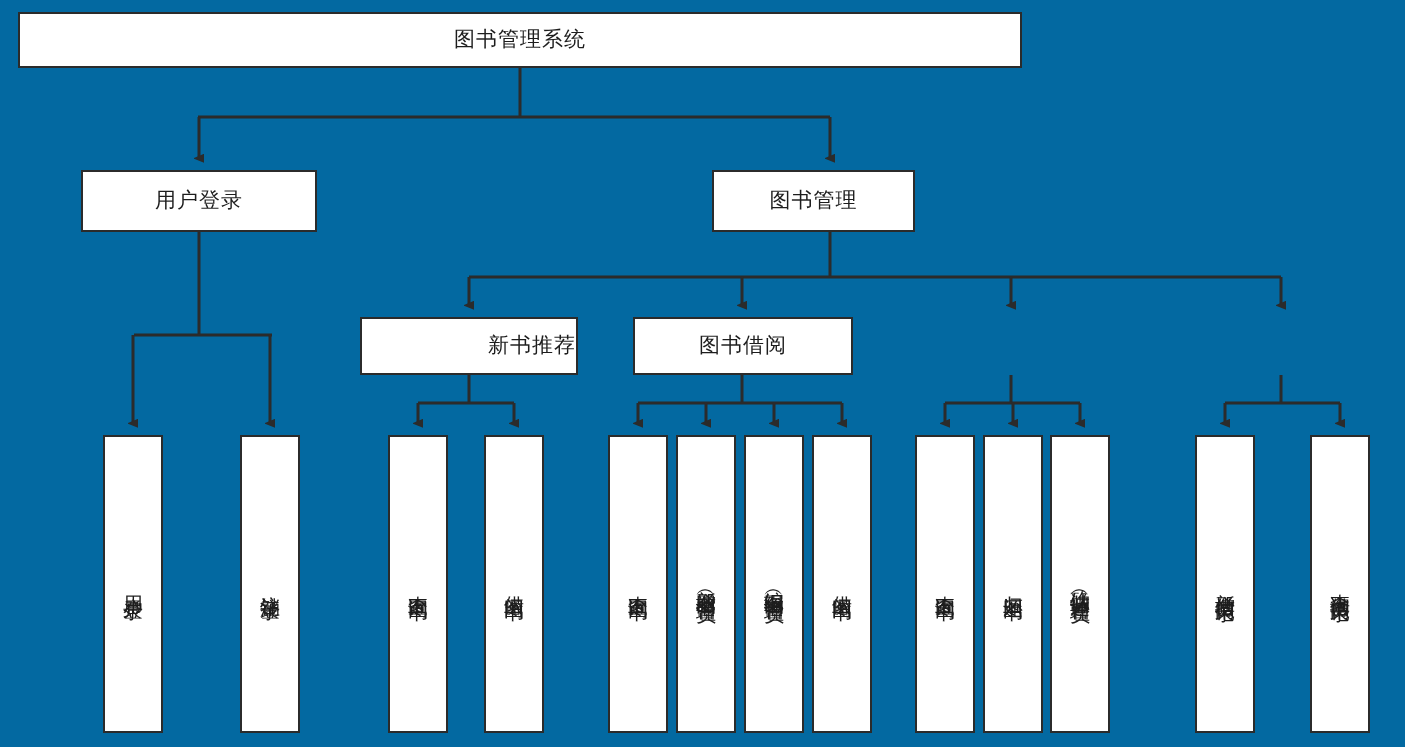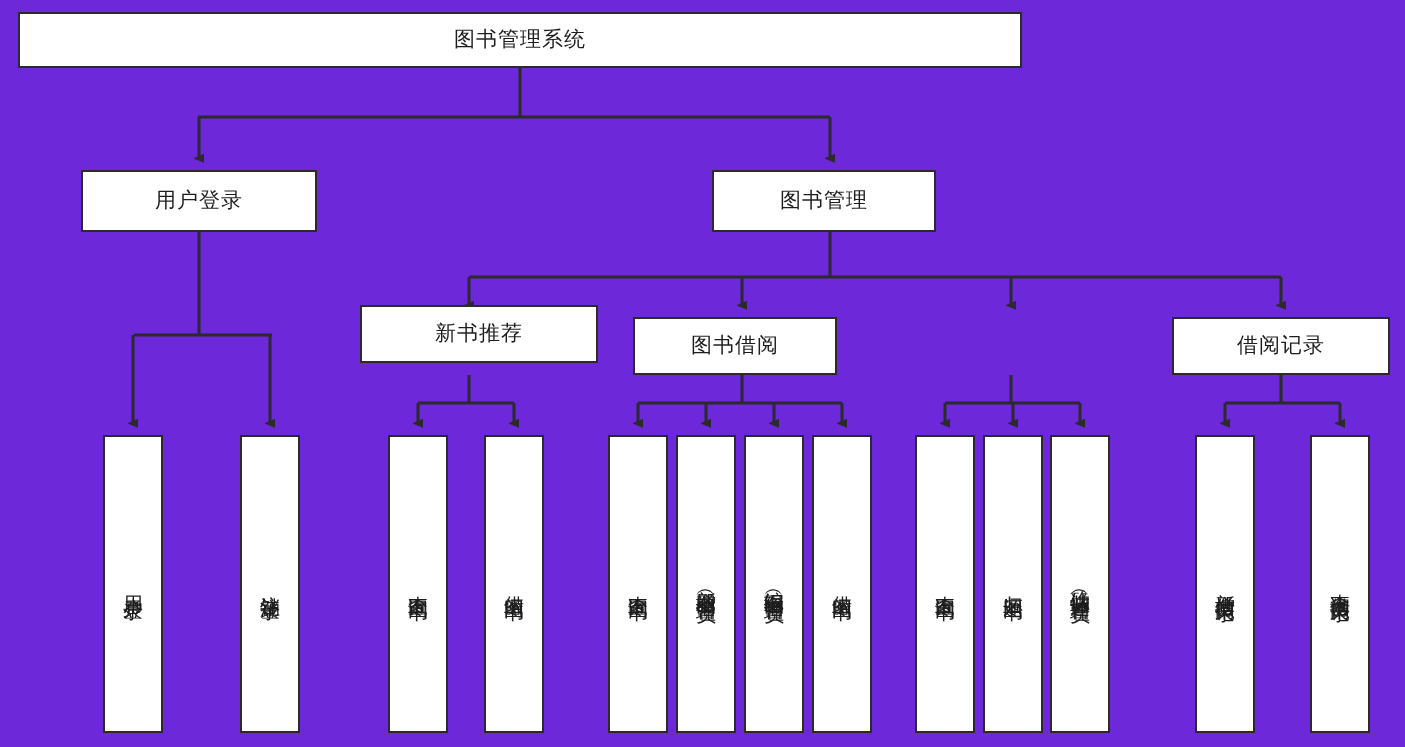--- a/index.html
+++ b/index.html
@@ -10,21 +10,21 @@
   body {
     width: 1405px;
     height: 747px;
     font-family: "DejaVu Sans", "Liberation Sans", sans-serif;
     overflow: hidden;
   }
   #diagram-root {
     position: relative;
     width: 1405px;
     height: 747px;
-    background: #6d28d9;
+    background: #0369a1;
   }
   svg.connectors {
     position: absolute;
     left: 0;
     top: 0;
     width: 1405px;
     height: 747px;
     pointer-events: none;
   }
   .node {
@@ -126,32 +126,29 @@
     </g>
   </svg>
 
   <div class="node horizontal" id="node-root" style="left: 18px; top: 12px; width: 1004px; height: 56px;">
     <span class="label">图书管理系统</span>
   </div>
 
   <div class="node horizontal" id="node-l2-0" style="left: 81px; top: 170px; width: 236px; height: 62px;">
     <span class="label">用户登录</span>
   </div>
-  <div class="node horizontal" id="node-l2-1" style="left: 712px; top: 170px; width: 224px; height: 62px;">
+  <div class="node horizontal" id="node-l2-1" style="left: 712px; top: 170px; width: 203px; height: 62px;">
     <span class="label">图书管理</span>
   </div>
 
-  <div class="node horizontal" id="node-l3-0" style="left: 360px; top: 305px; width: 238px; height: 58px;">
+  <div class="node horizontal" id="node-l3-0" style="left: 360px; top: 317px; width: 218px; height: 58px; justify-content: flex-end;">
     <span class="label">新书推荐</span>
   </div>
-  <div class="node horizontal" id="node-l3-1" style="left: 633px; top: 317px; width: 204px; height: 58px;">
+  <div class="node horizontal" id="node-l3-1" style="left: 633px; top: 317px; width: 220px; height: 58px;">
     <span class="label">图书借阅</span>
-  </div>
-  <div class="node horizontal" id="node-l3-3" style="left: 1172px; top: 317px; width: 218px; height: 58px;">
-    <span class="label">借阅记录</span>
   </div>
 
   <div class="node vertical" id="node-leaf-0" style="left: 103px; top: 435px; width: 60px; height: 298px;">
     <span class="label">用户登录</span>
   </div>
   <div class="node vertical" id="node-leaf-1" style="left: 240px; top: 435px; width: 60px; height: 298px;">
     <span class="label">注销登录</span>
   </div>
   <div class="node vertical" id="node-leaf-2" style="left: 388px; top: 435px; width: 60px; height: 298px;">
     <span class="label">查询图书</span>

